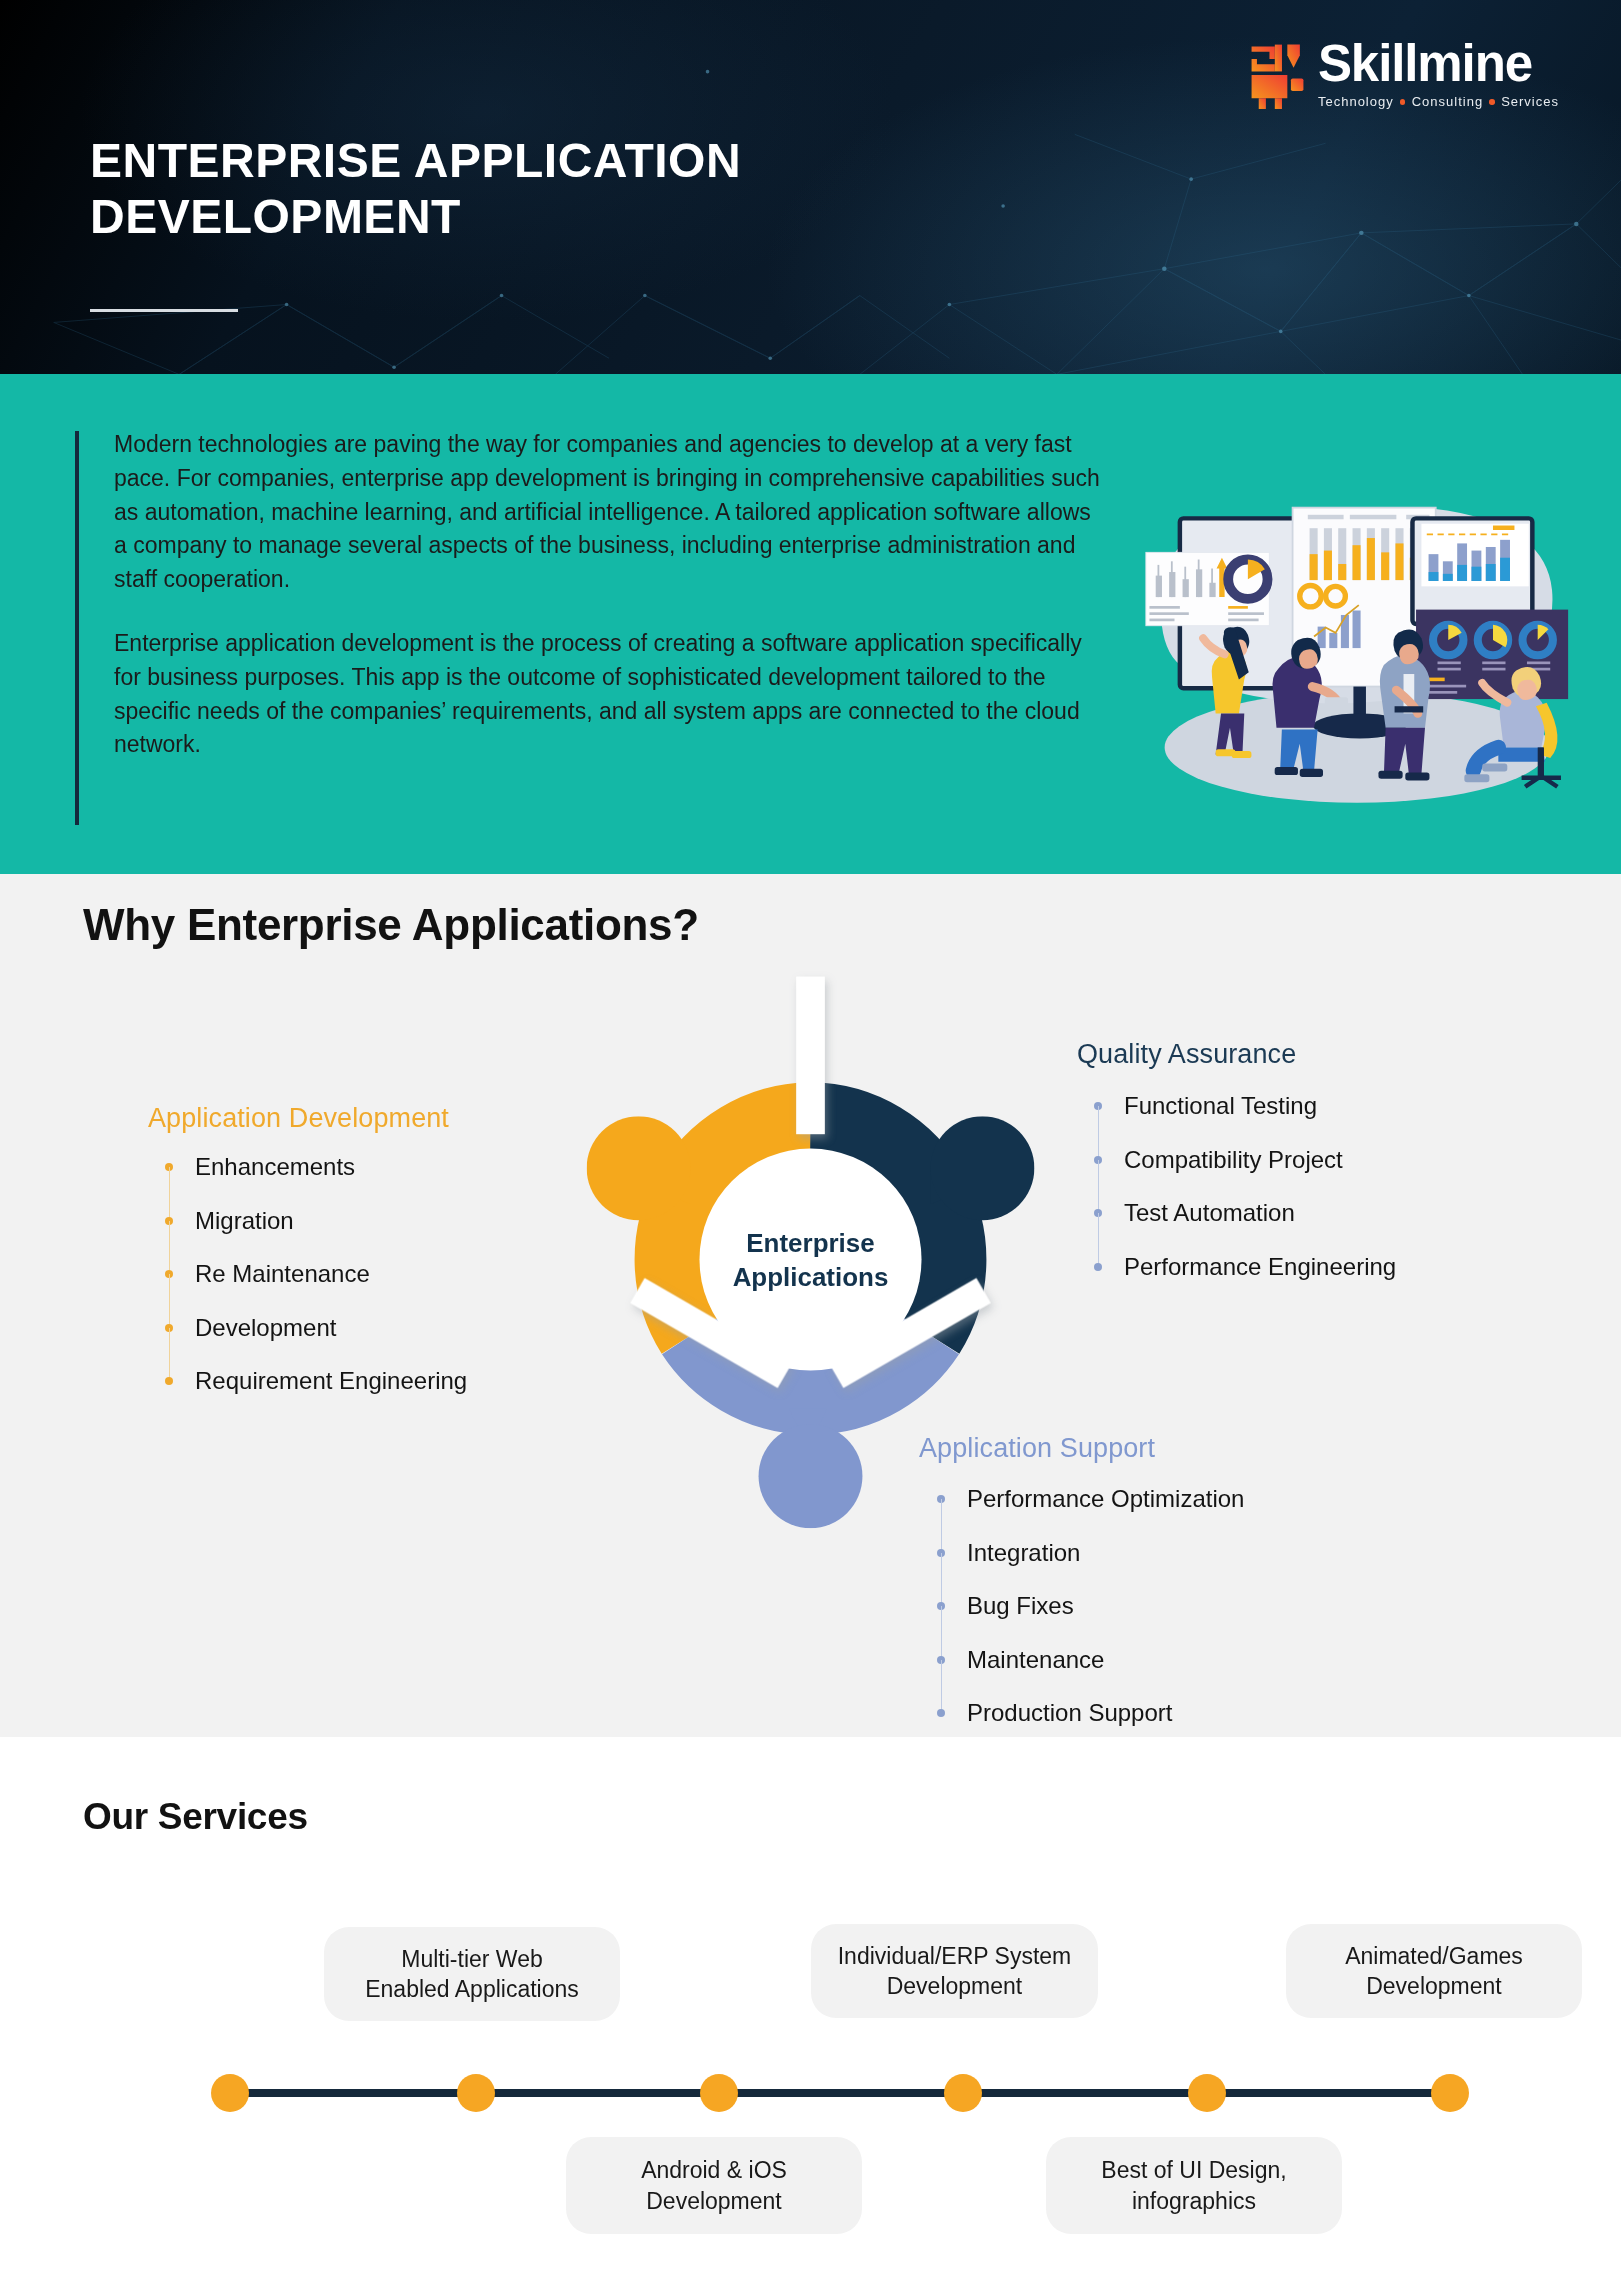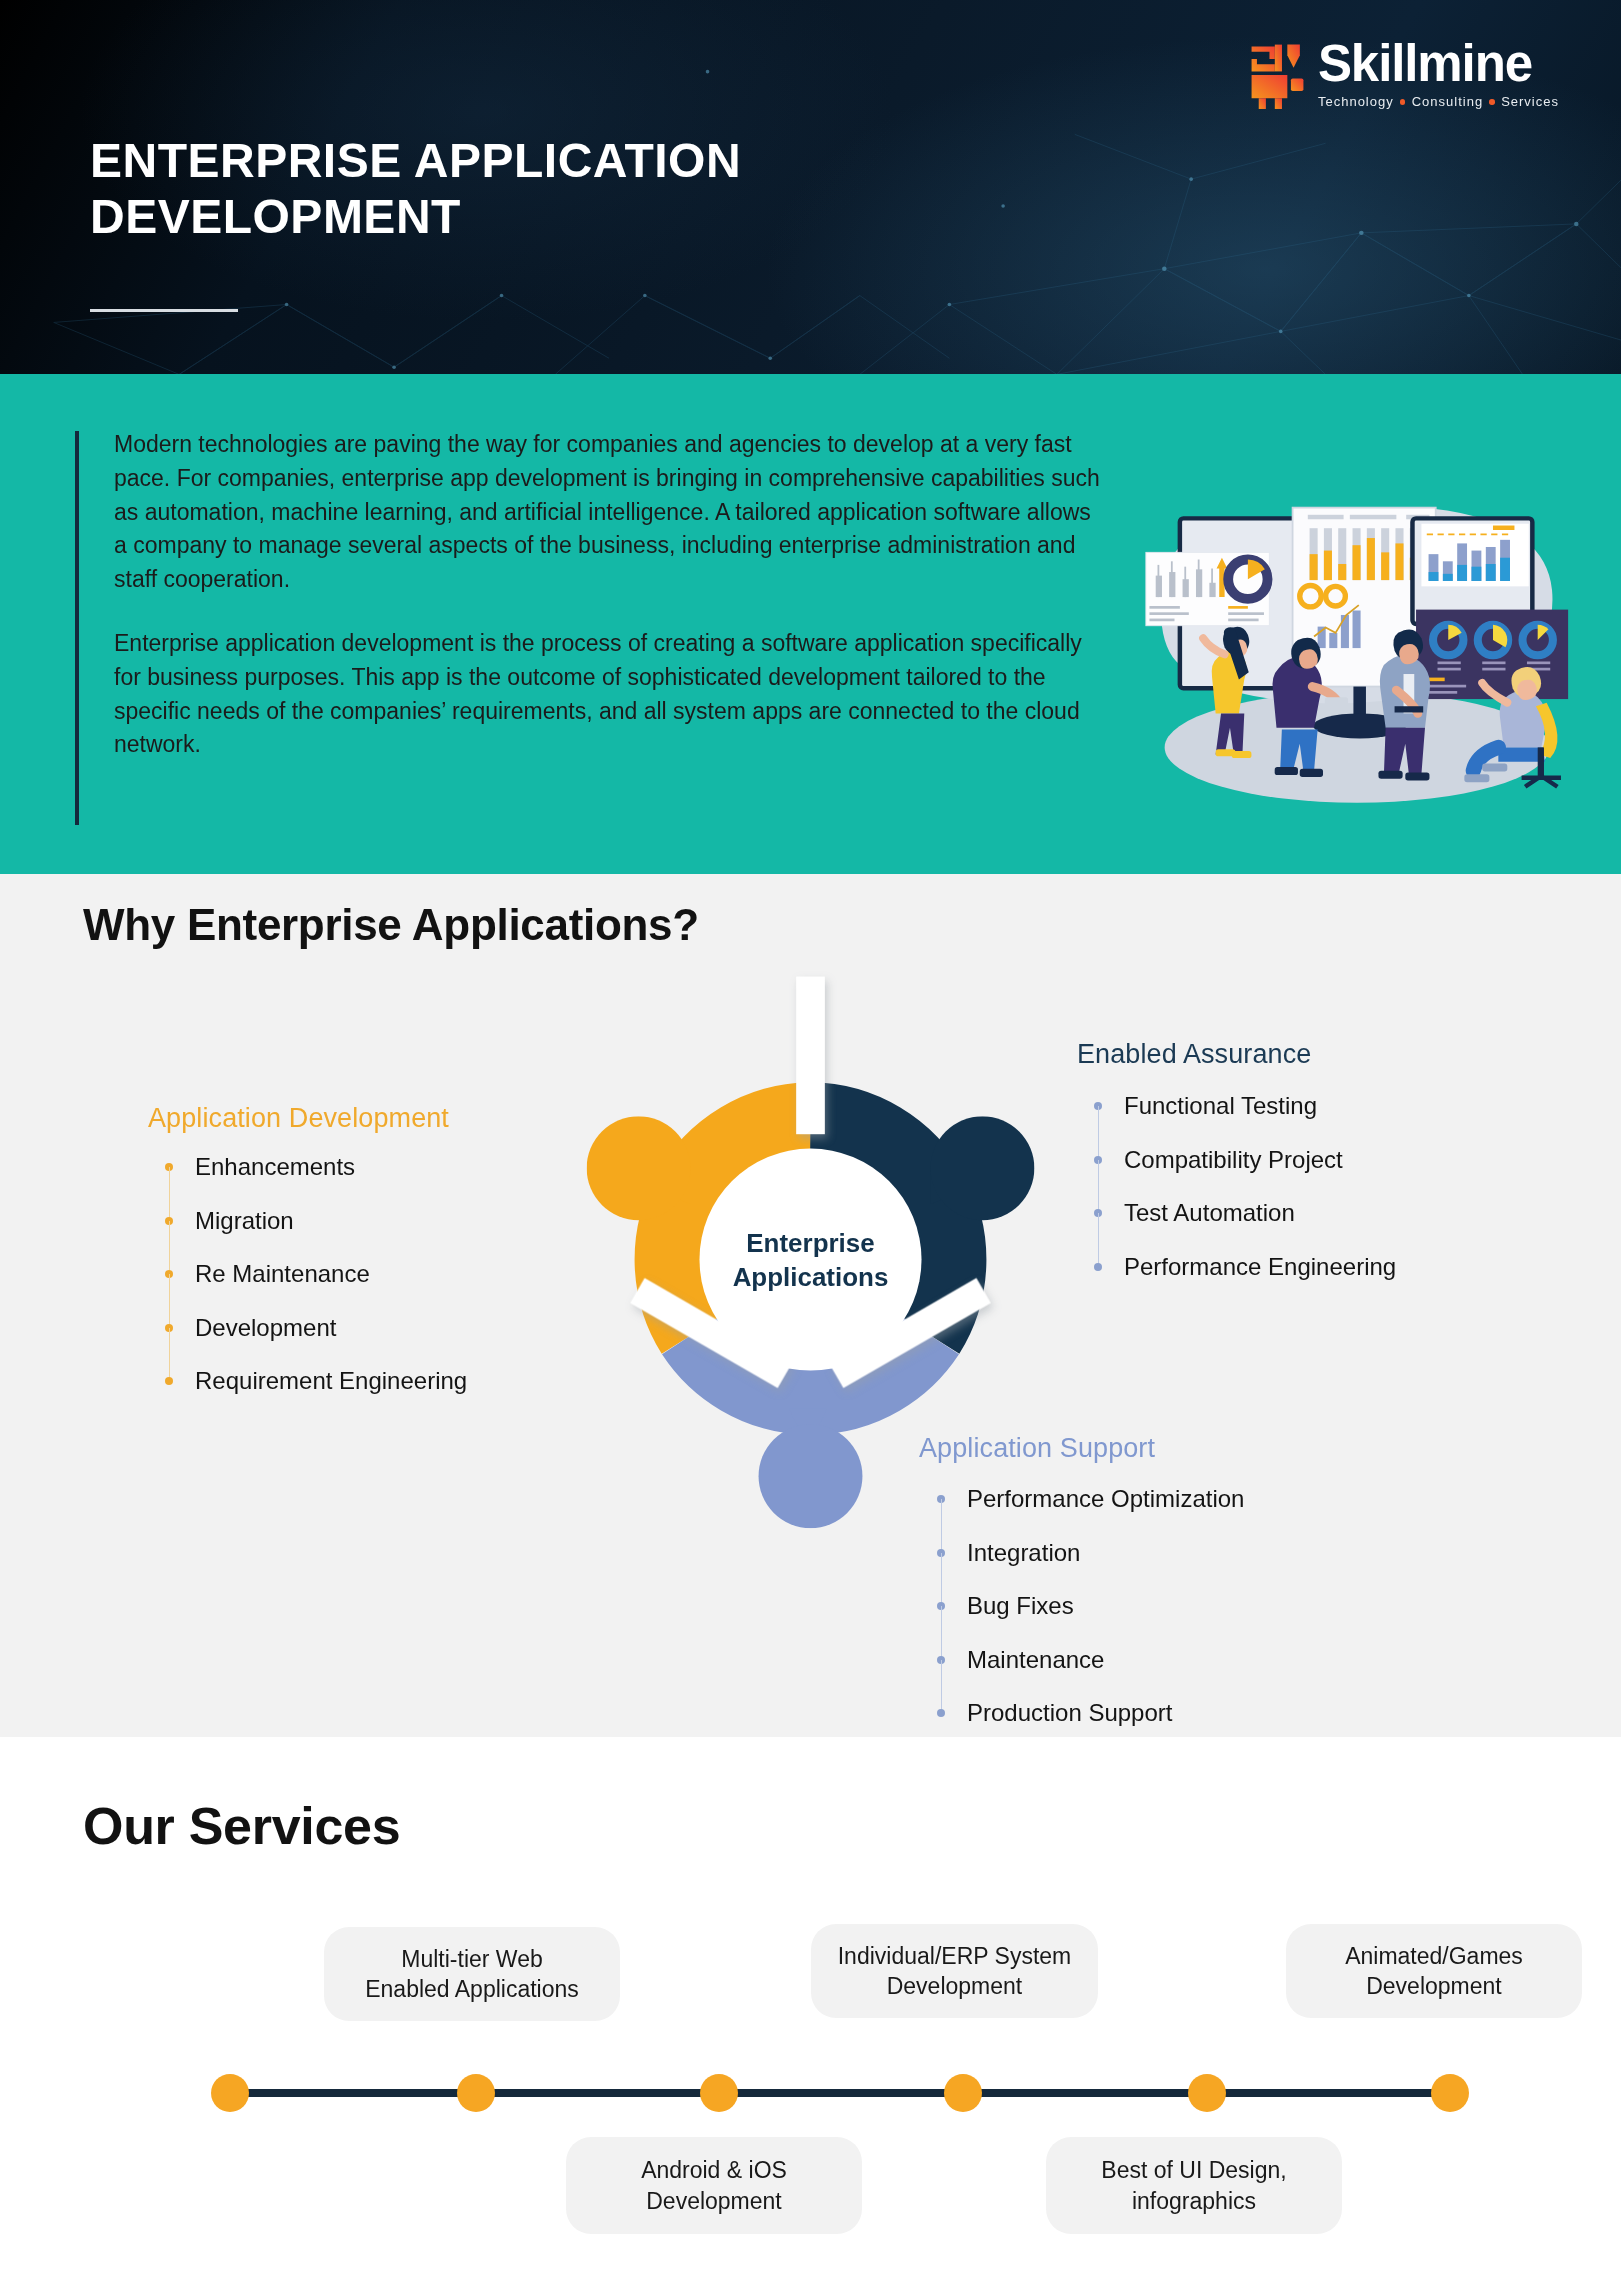--- a/index.html
+++ b/index.html
@@ -97,21 +97,21 @@
   .bl-blue li::after    { background:#bfcbe4; }
 
   .list-appdev { left:159px; top:1155px; }
   .list-qa     { left:1088px; top:1094px; }
   .list-supp   { left:931px; top:1487px; }
 
   
   .svc { position:absolute; left:0; top:1737px; width:1622px; height:555px; background:#fff; }
   .svc-title {
     position:absolute; left:83px; top:59px;
-    font-size:52px; font-weight:700; color:#121212; letter-spacing:-0.3px;
+    font-size:37px; font-weight:700; color:#121212; letter-spacing:-0.3px;
   }
   .svc-line {
     position:absolute; left:228px; top:2089px; width:1218px; height:8px;
     background:#15293b; border-radius:1.8px;
   }
   .svc-dot {
     position:absolute; top:2074px; width:38px; height:38px;
     border-radius:50%; background:#f6a623;
   }
   .svc-card {
@@ -413,21 +413,21 @@
   <div class="blist bl-orange list-appdev">
     <ul>
       <li>Enhancements</li>
       <li>Migration</li>
       <li>Re Maintenance</li>
       <li>Development</li>
       <li>Requirement Engineering</li>
     </ul>
   </div>
 
-  <div class="hub-label lbl-qa">Enabled Assurance</div>
+  <div class="hub-label lbl-qa">Quality Assurance</div>
   <div class="blist bl-blue list-qa">
     <ul>
       <li>Functional Testing</li>
       <li>Compatibility Project</li>
       <li>Test Automation</li>
       <li>Performance Engineering</li>
     </ul>
   </div>
 
   <div class="hub-label lbl-supp">Application Support</div>

